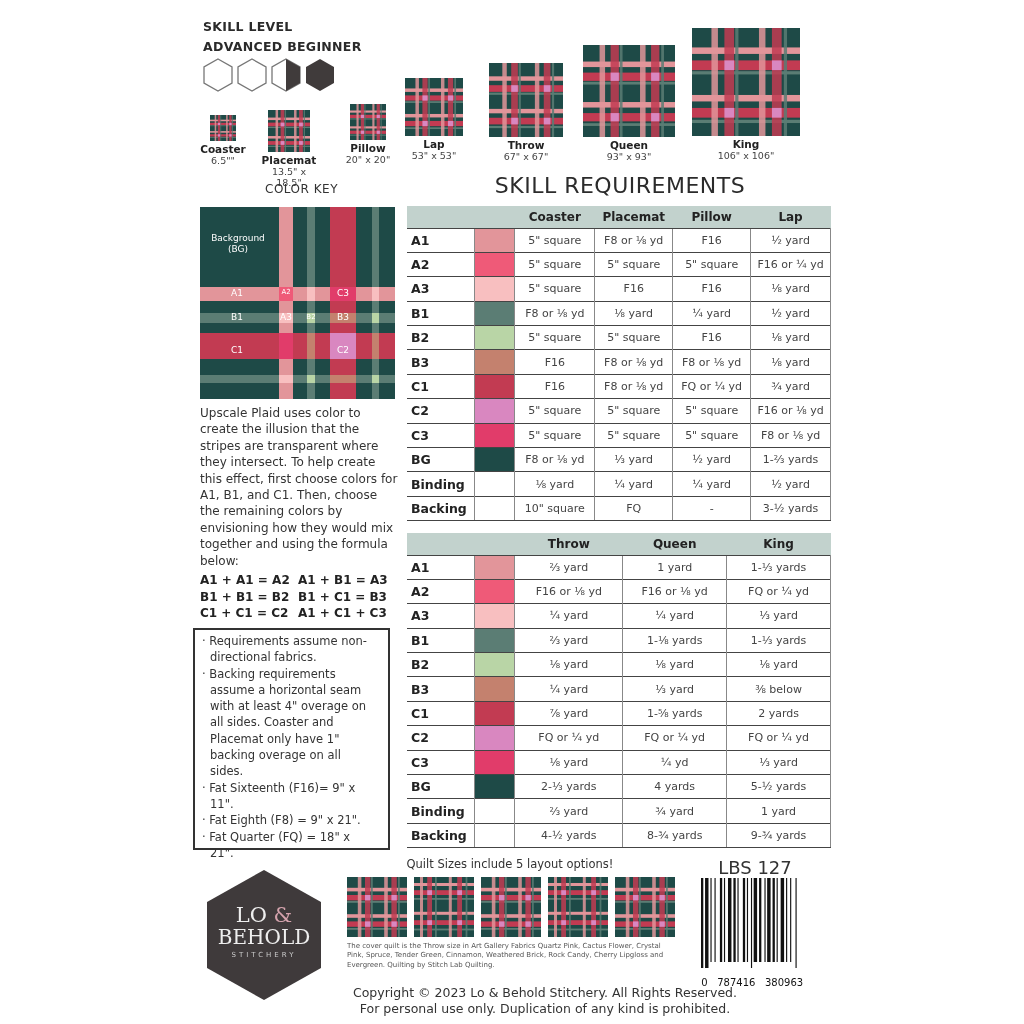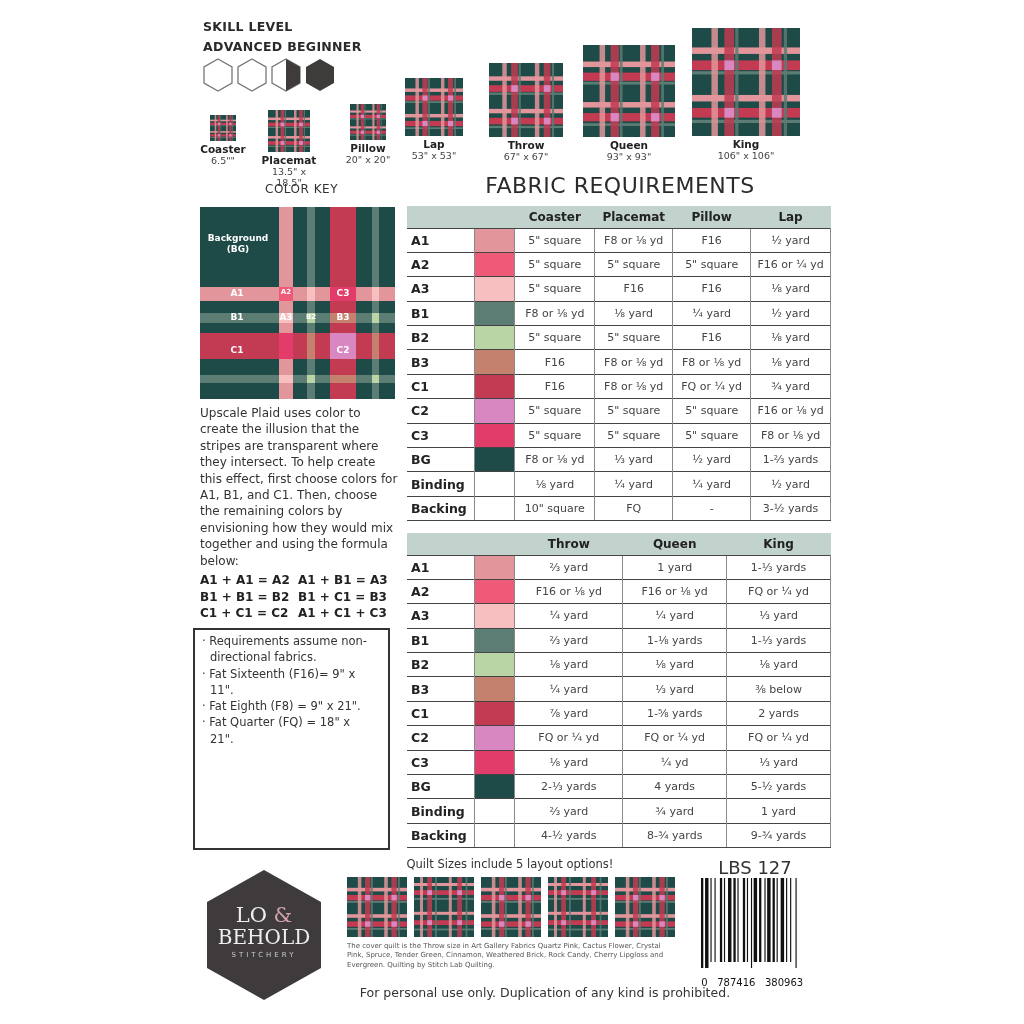--- a/index.html
+++ b/index.html
@@ -11,21 +11,21 @@
   .hexes { left: 202px; top: 58px; display: flex; gap: 2px; }
   .hex { width: 32px; height: 34px; }
   .size-item { position: absolute; text-align: center; }
   .size-item .label { font-size: 10.5px; font-weight: bold; color: #222; line-height: 12px; margin-top: 2px; }
   .size-item .dim { font-size: 9.5px; color: #444; line-height: 11px; }
   .plaid { display: block; margin: 0 auto; }
 
   
   .ck-title { left: 200px; top: 182px; width: 203px; text-align: center; font-size: 12px; letter-spacing: 0.5px; color: #333; }
   .ck-box { left: 200px; top: 207px; width: 195px; height: 192px; }
-  .ck-label { position: absolute; color: #fff; font-size: 9px; font-weight: bold; text-align: center; }
+  .ck-label { position: absolute; color: #fff; font-size: 9px; font-weight: normal; text-align: center; }
 
   .desc { left: 200px; top: 405px; width: 200px; font-size: 12px; line-height: 16.4px; color: #333; }
   .formula { left: 200px; top: 572px; width: 200px; font-size: 12px; font-weight: bold; line-height: 16.5px; color: #222; display: grid; grid-template-columns: 98px 102px; }
 
   .notes { left: 193px; top: 628px; width: 197px; height: 222px; border: 2px solid #333; padding: 3px 20px 0 5px; font-size: 11.5px; line-height: 16.3px; color: #333; }
   .notes li { list-style: none; padding-left: 10px; text-indent: -8px; }
 
   
   .fr-title { left: 405px; top: 173px; width: 430px; text-align: center; font-size: 22px; letter-spacing: 0.5px; color: #2b2b2b; }
   table.req { border-collapse: collapse; font-size: 11px; }
@@ -300,26 +300,27 @@
   <div>A1 + A1 = A2</div>
   <div>A1 + B1 = A3</div>
   <div>B1 + B1 = B2</div>
   <div>B1 + C1 = B3</div>
   <div>C1 + C1 = C2</div>
   <div>A1 + C1 + C3</div>
 </div>
 
 <ul class="abs notes">
   <li>· <span>Requirements assume non-directional fabrics.</span></li>
+  <li>· <span>Backing requirements assume a horizontal seam with at least 4" overage on all sides. Coaster and Placemat only have 1" backing overage on all sides.</span></li>
   <li>· <span>Fat Sixteenth (F16)= 9" x 11".</span></li>
   <li>· <span>Fat Eighth (F8) = 9" x 21".</span></li>
   <li>· <span>Fat Quarter (FQ) = 18" x 21".</span></li>
 </ul>
 
-<div class="abs fr-title">FABRIC REQUIREMENTS</div>
+<div class="abs fr-title">SKILL REQUIREMENTS</div>
 <table class="abs req t1" id="table1">
     <colgroup>
       <col style="width:68px">
       <col style="width:40px">
       <col style="width:80px">
       <col style="width:78px">
       <col style="width:78px">
       <col style="width:80px">
     </colgroup>
     <tbody>
@@ -720,14 +721,15 @@
     <rect x="85.65" y="0" width="3.4499999999999997" height="84" fill="#111"></rect>
     <rect x="91.05" y="0" width="1.15" height="84" fill="#111"></rect>
     <rect x="95.1" y="0" width="1.15" height="84" fill="#111"></rect>
     <rect x="100.49999999999999" y="0" width="1.15" height="90" fill="#111"></rect>
   </svg>
 <div class="abs barcode-num" style="white-space:pre;">
   <span>0   787416   380963</span>
 </div>
 
 <div class="abs copyright">
+  <div>Copyright © 2023 Lo &amp; Behold Stitchery. All Rights Reserved.</div>
   <div>For personal use only. Duplication of any kind is prohibited.</div>
 </div>
 
 </body></html>

